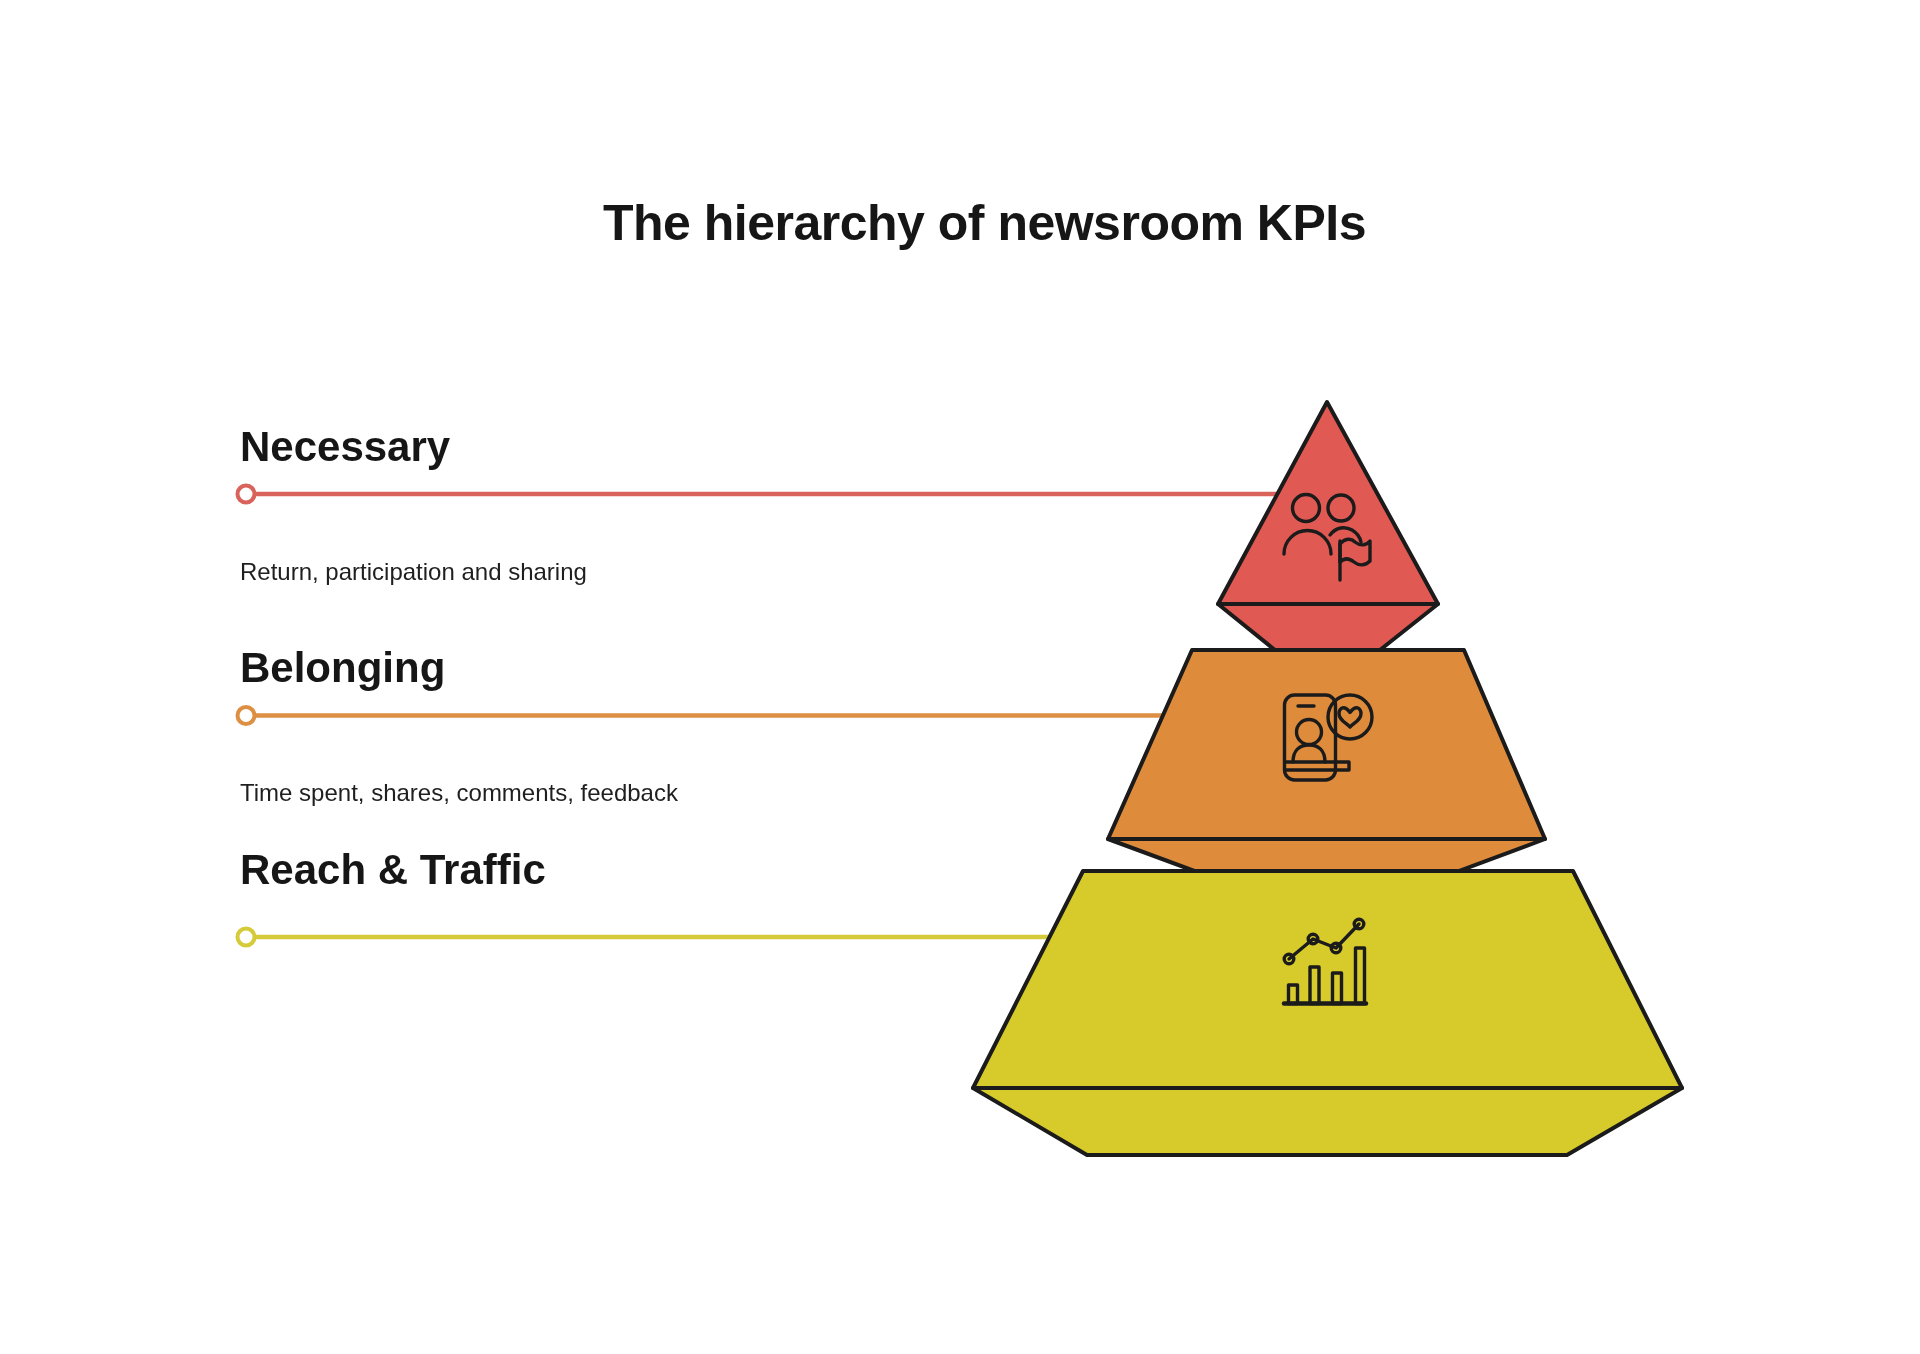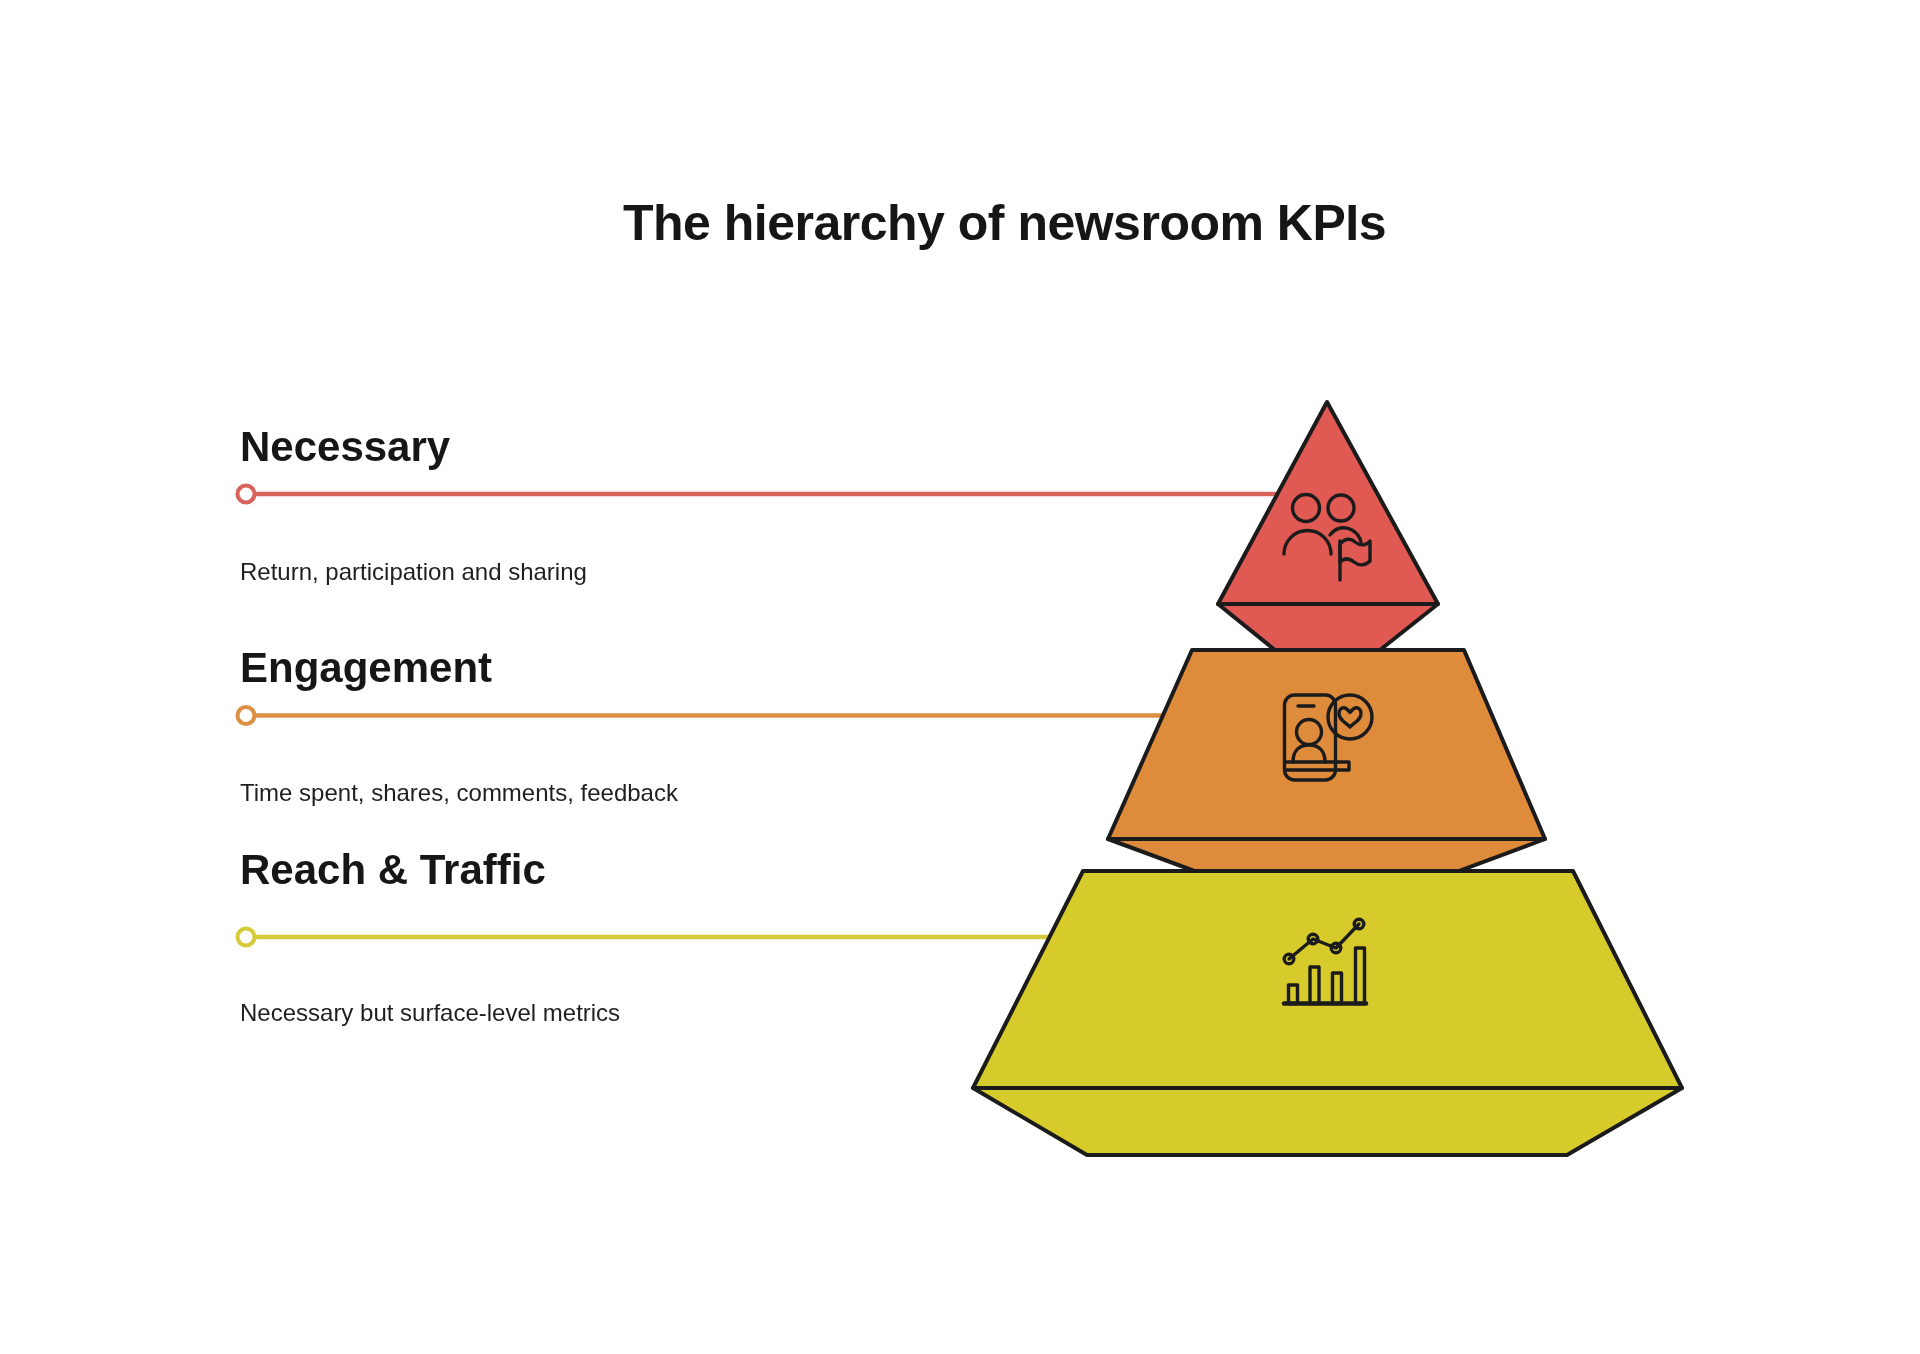--- a/index.html
+++ b/index.html
@@ -15,21 +15,20 @@
   .page-title {
     position: absolute;
     left: 603px;
     top: 197px;
     font-size: 50px;
     font-weight: bold;
     letter-spacing: -0.5px;
     line-height: 1.05;
     color: #161616;
     white-space: nowrap;
-    margin-left: 20px;
   }
   .level-heading {
     position: absolute;
     left: 240px;
     font-size: 42px;
     font-weight: bold;
     line-height: 1.05;
     color: #161616;
     white-space: nowrap;
   }
@@ -120,19 +119,18 @@
       <circle class="icon-stroke" cx="7" cy="42" r="4.8" fill="#d7ca2b"></circle>
       <circle class="icon-stroke" cx="31" cy="22" r="4.8" fill="#d7ca2b"></circle>
       <circle class="icon-stroke" cx="54" cy="31" r="4.8" fill="#d7ca2b"></circle>
       <circle class="icon-stroke" cx="77" cy="7" r="4.8" fill="#d7ca2b"></circle>
     </g>
   </svg>
 
   <div class="level-heading" style="top:425px">Necessary</div>
   <div class="level-desc" style="top:535px">Return, participation and sharing</div>
 
-  <div class="level-heading" style="top:646px">Engagement</div>
+  <div class="level-heading" style="top:646px">Belonging</div>
   <div class="level-desc" style="top:756px">Time spent, shares, comments, feedback</div>
 
   <div class="level-heading" style="top:848px">Reach &amp; Traffic</div>
-  <div class="level-desc" style="top:976px">Necessary but surface-level metrics</div>
 
 </div>
 
 </body></html>

